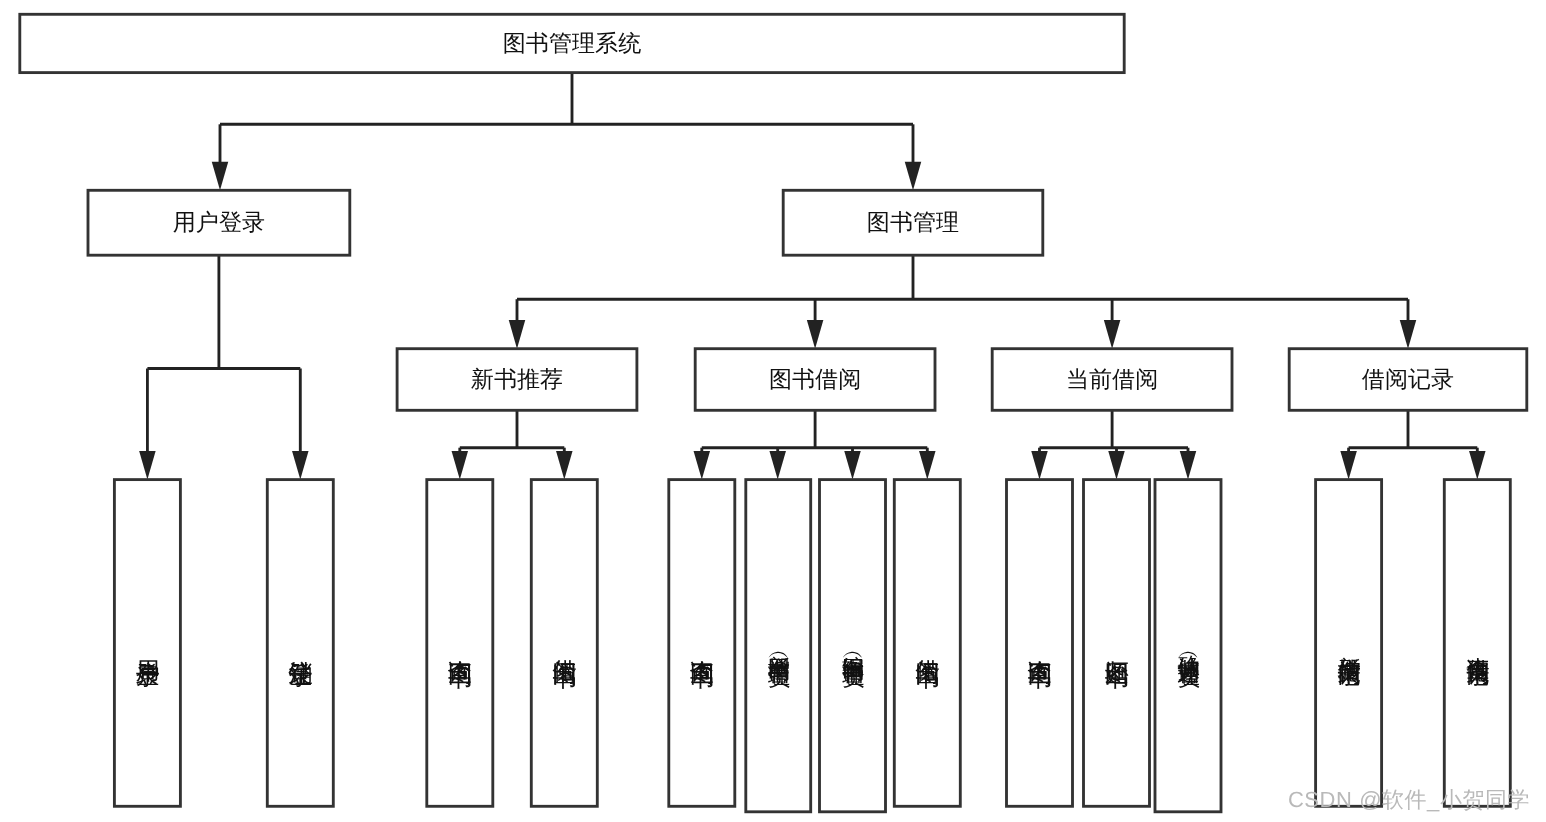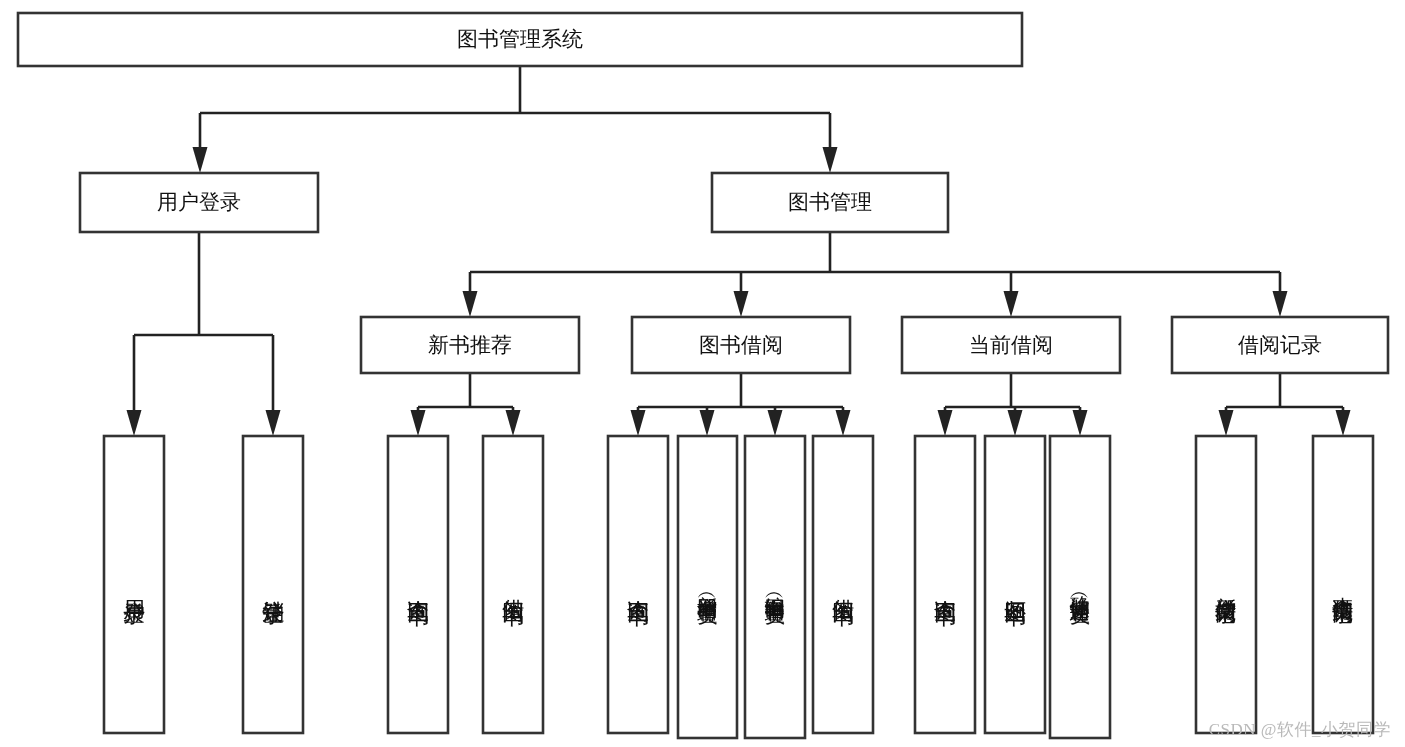--- a/index.html
+++ b/index.html
@@ -62,22 +62,22 @@
     line-height: 1.12;
     letter-spacing: 1.5px;
     color: #111111;
     white-space: nowrap;
     text-align: center;
   }
   .watermark {
     position: absolute;
     right: 14px;
     bottom: 6px;
-    font-family: Liberation Serif, serif;
-    font-size: 17px;
+    font-family: Liberation Sans, sans-serif;
+    font-size: 20px;
     color: #b9b9b9;
     letter-spacing: 0.5px;
     white-space: nowrap;
     user-select: none;
   }
 </style>
 </head>
 <body>
 
 <div id="diagram-root">

